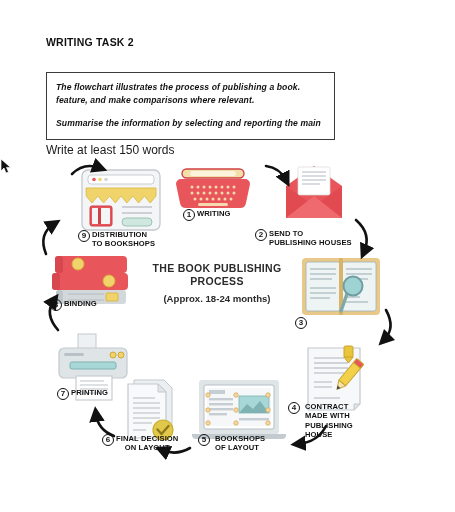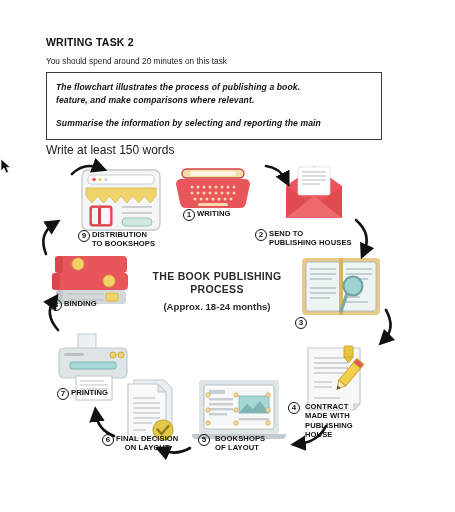--- a/index.html
+++ b/index.html
@@ -11,21 +11,21 @@
     overflow:hidden;
     position:relative;
   }
   .page{position:relative;width:455px;height:512px;}
 
   
   .task-head{position:absolute;left:46px;top:36px;width:370px;}
   .task-title{font-size:10.5px;font-weight:bold;letter-spacing:.2px;color:#111;}
   .task-sub{font-size:8.2px;color:#1a1a1a;margin-top:9px;letter-spacing:.05px;}
   .prompt-box{
-    position:absolute;left:46px;top:72px;width:336px;
+    position:absolute;left:46px;top:72px;width:289px;
     border:1px solid #3a3a3a;padding:8px 9px 9px 9px;box-sizing:border-box;
   }
   .prompt-line{
     font-size:8.6px;font-weight:bold;font-style:italic;
     color:#111;line-height:1.55;letter-spacing:.1px;
   }
   .prompt-line.p2{margin-top:9px;}
   .task-foot{position:absolute;left:46px;top:143px;font-size:12px;color:#1a1a1a;}
 
   
@@ -36,36 +36,35 @@
   .step{position:absolute;display:flex;align-items:flex-start;gap:2px;}
   .num{
     width:12px;height:12px;min-width:12px;border:1.3px solid #111;border-radius:50%;
     font-size:8px;font-weight:bold;line-height:10px;text-align:center;color:#111;
     box-sizing:border-box;
   }
   .lbl{font-size:7.6px;font-weight:bold;line-height:1.22;color:#111;letter-spacing:.1px;}
   .lbl span{display:block;white-space:nowrap;}
 
   .center-txt{
-    position:absolute;left:137px;top:104px;width:160px;text-align:center;color:#2b2b2b;margin-top:8px;
+    position:absolute;left:137px;top:104px;width:160px;text-align:center;color:#2b2b2b;
   }
   .center-txt .l1{font-size:10.5px;font-weight:bold;letter-spacing:.3px;line-height:1.28;}
   .center-txt .l2{font-size:9.6px;font-weight:bold;margin-top:4px;}
 
   
   .cursor{position:absolute;left:85px;top:236px;}
 </style>
 </head>
 <body>
 
 <div class="page">
 
   <div class="task-head">
     <div class="task-title">WRITING TASK 2</div>
-    <div class="task-sub">You should spend around 20 minutes on this task</div>
   </div>
 
   <div class="prompt-box">
     <div class="prompt-line">The flowchart illustrates the process of publishing a book.</div>
     <div class="prompt-line">feature, and make comparisons where relevant.</div>
     <div class="prompt-line p2">Summarise the information by selecting and reporting the main</div>
   </div>
 
   <div class="task-foot">Write at least 150 words</div>
 

